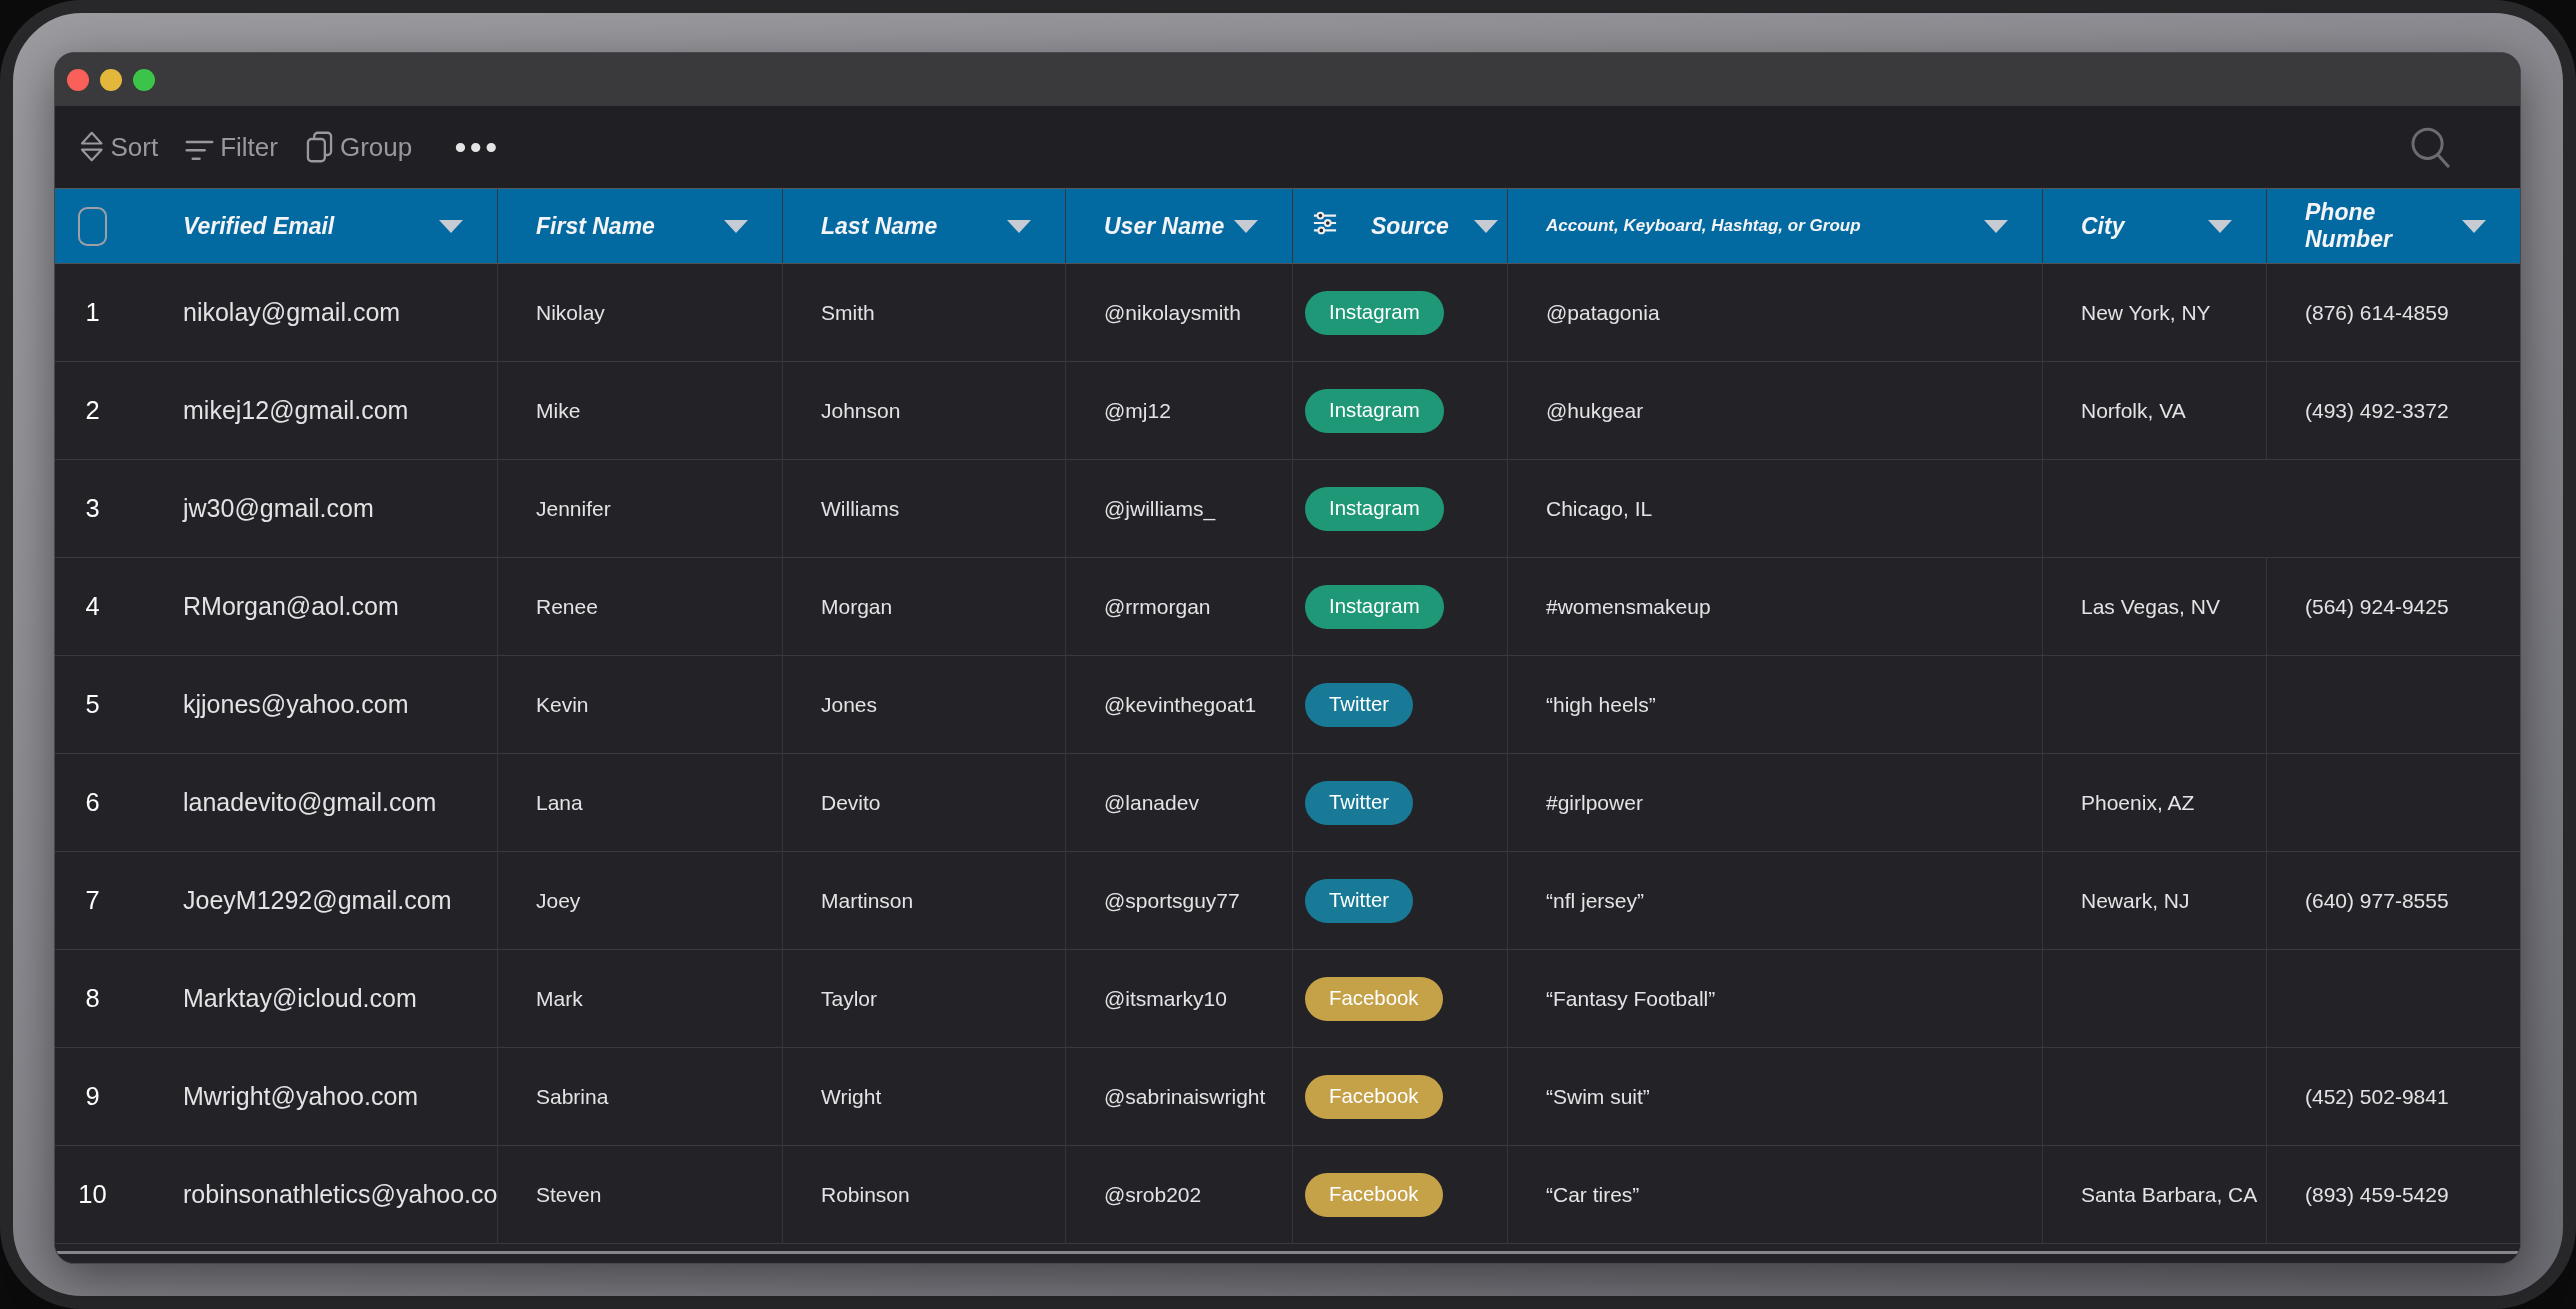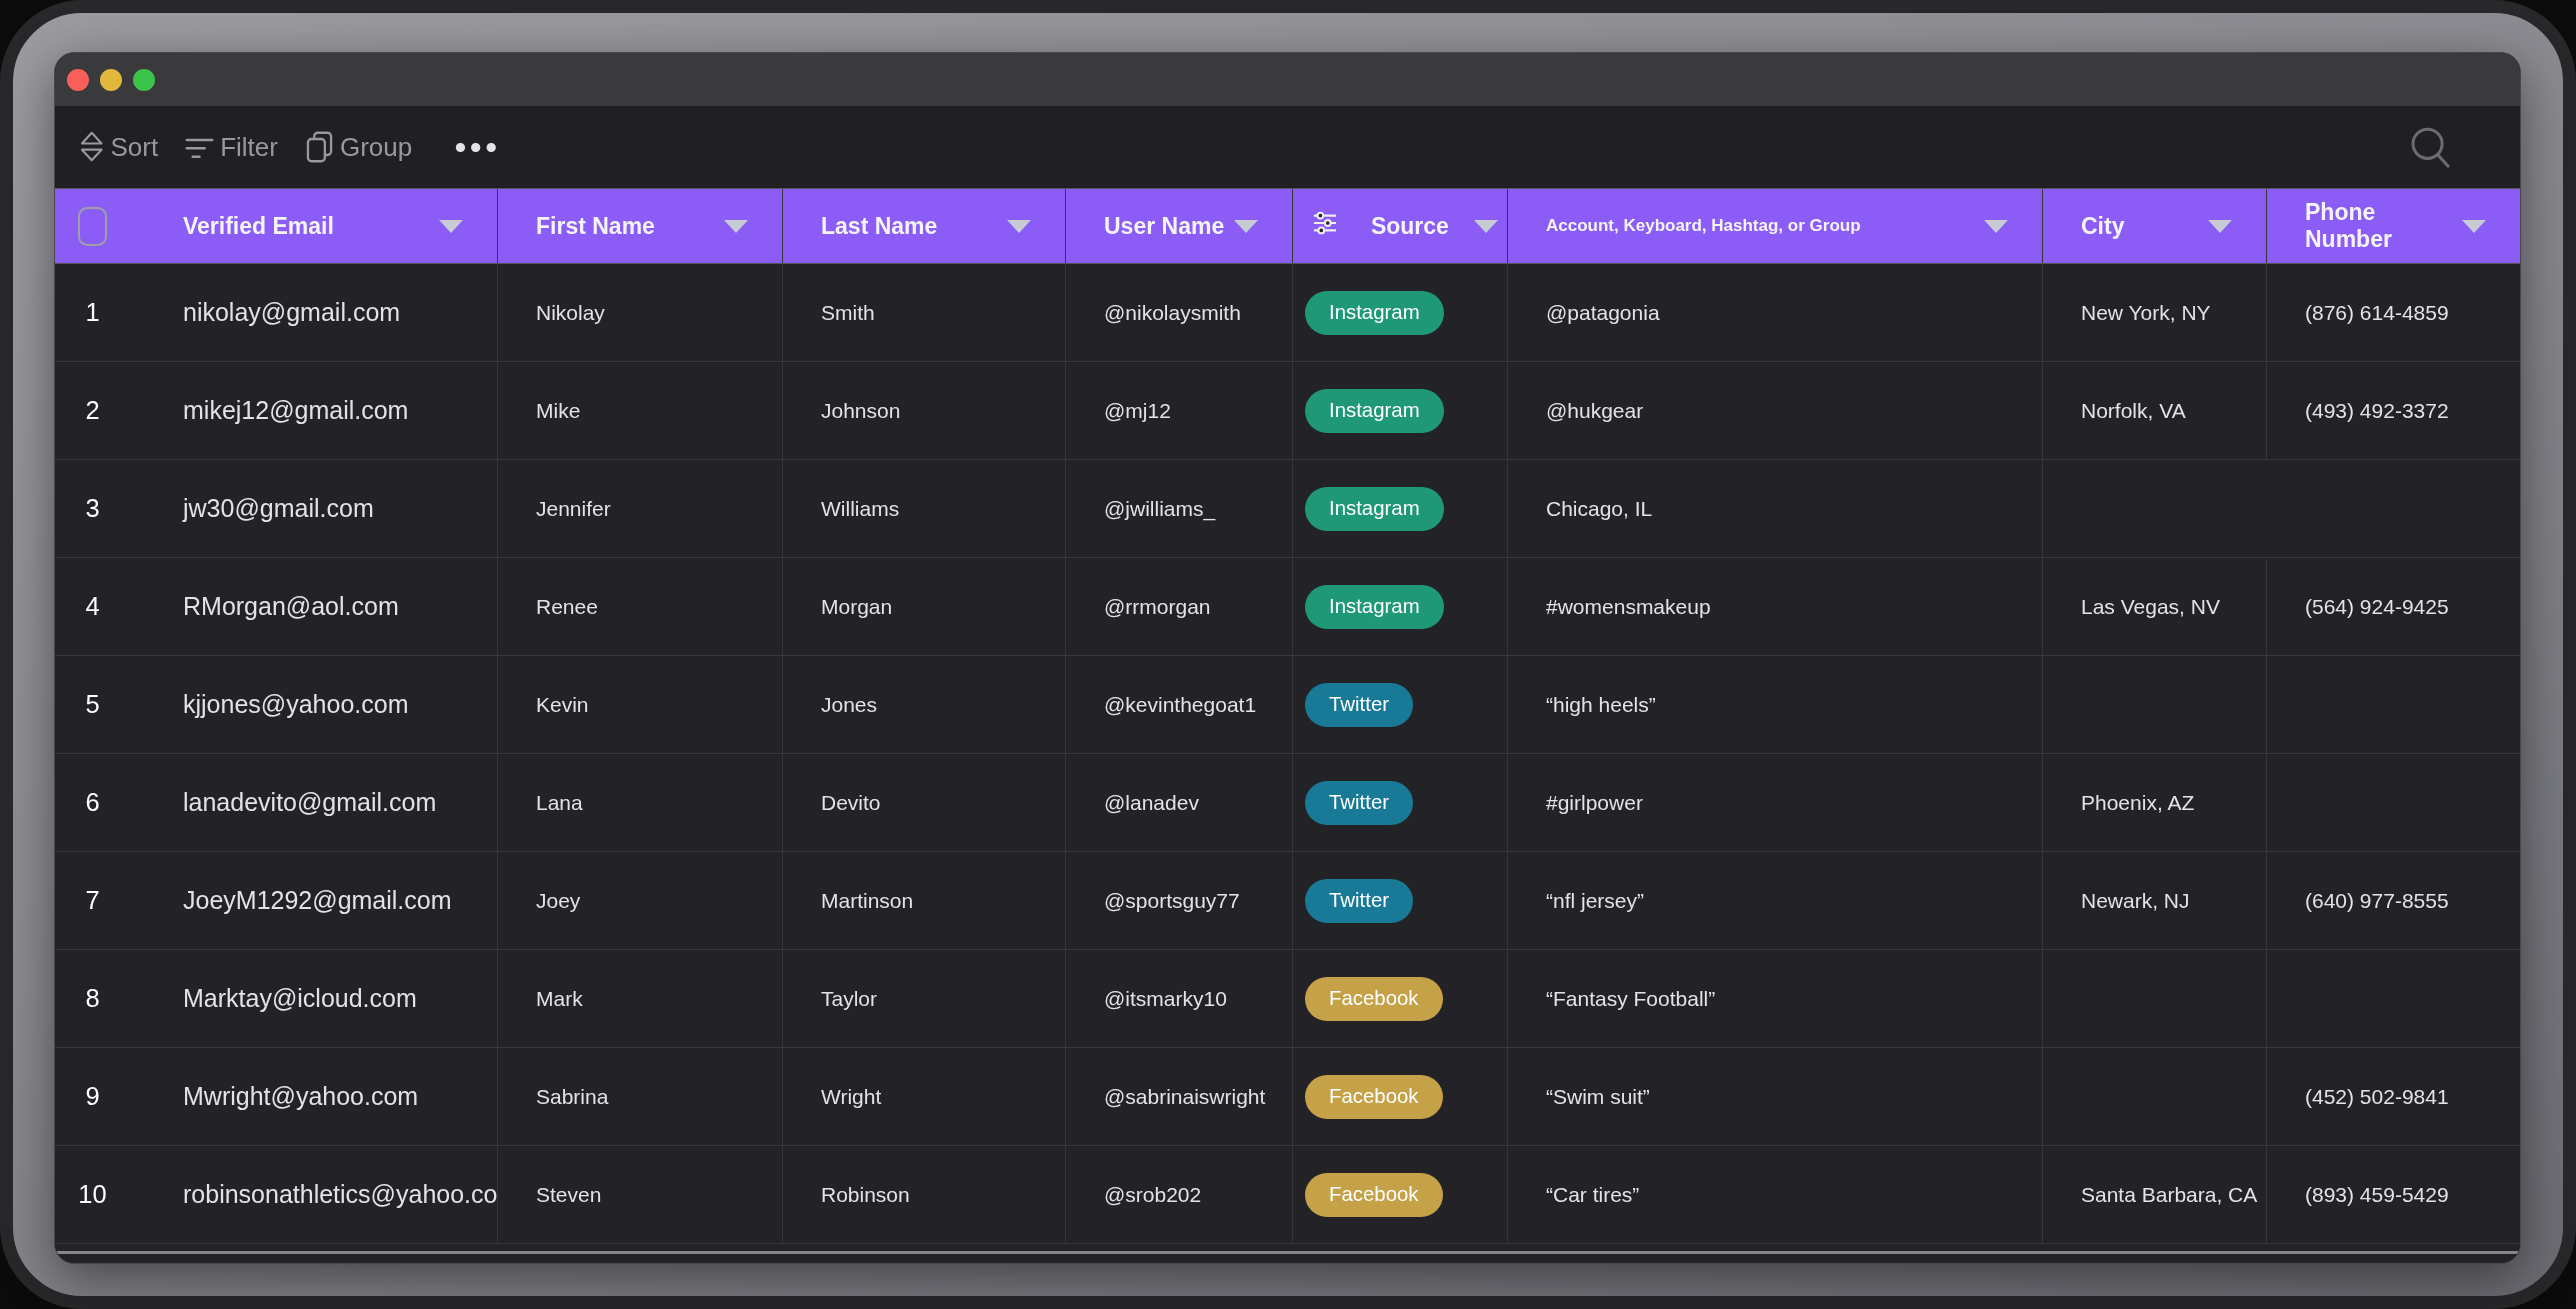--- a/index.html
+++ b/index.html
@@ -27,35 +27,36 @@
   }
   .light{width:22px;height:22px;border-radius:50%;}
   .light.red{background:#f9605a;}
   .light.yellow{background:#e2b73c;}
   .light.green{background:#3cc44a;}
   .toolbar{
     height:83px;background:#202024;border-bottom:1.7px solid #58585c;
     display:flex;align-items:center;padding-left:24px;gap:27px;
     color:#98989d;font-size:26px;position:relative;box-sizing:border-box;
   }
-  .tool{display:flex;align-items:center;gap:6px;cursor:default;}
+  .tool{display:flex;align-items:flex-end;gap:6px;cursor:default;}
   .tool svg{display:block;}
   .more-dots{
     margin-left:15.3px;color:#e4e4e7;font-size:34px;letter-spacing:3.4px;
     line-height:1;display:flex;align-items:center;
   }
   .searchwrap{position:absolute;right:65px;top:18.7px;}
   
   .grid-row{
     display:grid;
     grid-template-columns:75px 367px 285px 283px 227px 215px 535px 224px 1fr;
   }
   .thead{
-    height:75px;background:#8b5cf6;border-bottom:1.7px solid #525257;
+    height:75px;background:#0369a1;border-bottom:1.7px solid #525257;
     box-sizing:border-box;
+    font-style:italic;
   }
   .th{
     display:flex;align-items:center;padding-left:38px;
     color:#f4f4f6;font-weight:bold;font-size:23px;position:relative;
   }
   .th.email{padding-left:53px;}
   .th.account span.hl{font-size:17px;}
   .th.gutter{justify-content:center;padding:0;}
   .th.source{padding-left:20.4px;gap:25px;}
   .tri{

